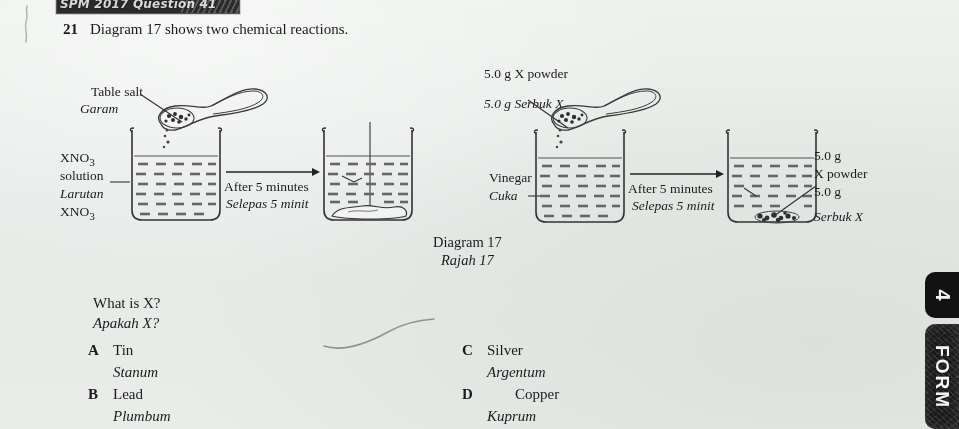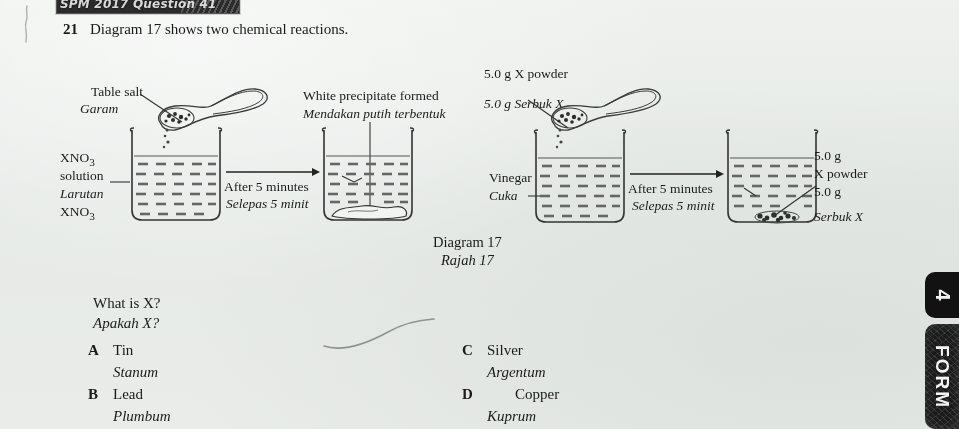--- a/index.html
+++ b/index.html
@@ -197,22 +197,20 @@
     </g>
   </svg>
 
   <svg class="beaker" style="left:226px;top:166px;" width="96" height="12">
     <line x1="0" y1="6" x2="86" y2="6" stroke="#222" stroke-width="1.5"></line>
     <path d="M86,2 L94,6 L86,10 Z" fill="#222"></path>
   </svg>
   <div class="lbl" style="left:224px;top:179px;">After 5 minutes</div>
   <div class="lbl it" style="left:226px;top:196px;">Selepas 5 minit</div>
 
-  <div class="lbl" style="left:303px;top:88px;">White precipitate formed</div>
-  <div class="lbl it" style="left:303px;top:106px;">Mendakan putih terbentuk</div>
   <svg class="beaker" style="left:368px;top:122px;" width="6" height="86">
     <line x1="2" y1="0" x2="2" y2="84" stroke="#333" stroke-width="1.1"></line>
   </svg>
 
   <svg class="beaker" style="left:318px;top:128px;" width="108" height="100">
     <path d="M6,6 L6,2 M6,6 L6,82 Q6,92 16,92 L84,92 Q94,92 94,82 L94,6 L94,2" fill="none" stroke="#333" stroke-width="1.6" stroke-linejoin="round"></path>
     <path d="M6,4 Q2,0 8,0 M94,4 Q98,0 92,0" fill="none" stroke="#333" stroke-width="1.4"></path>
     <line x1="8" y1="28" x2="92" y2="28" stroke="#555" stroke-width="1"></line>
     <g stroke="#666" stroke-width="2.6" stroke-linecap="butt">
       <line x1="12" y1="36" x2="22" y2="36"></line>

